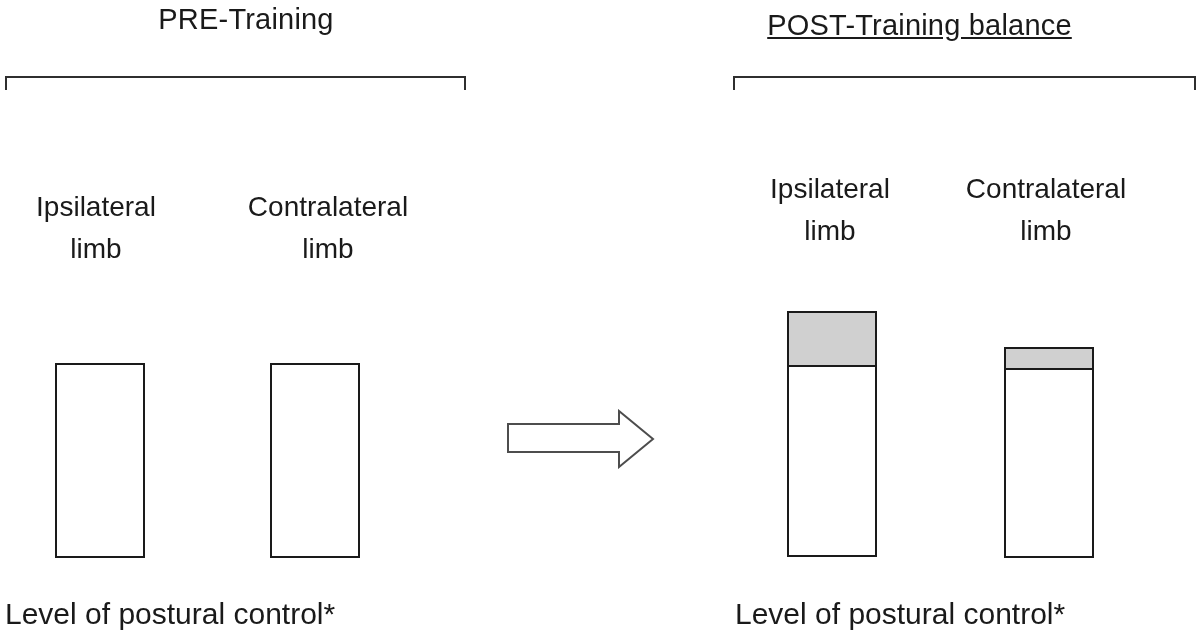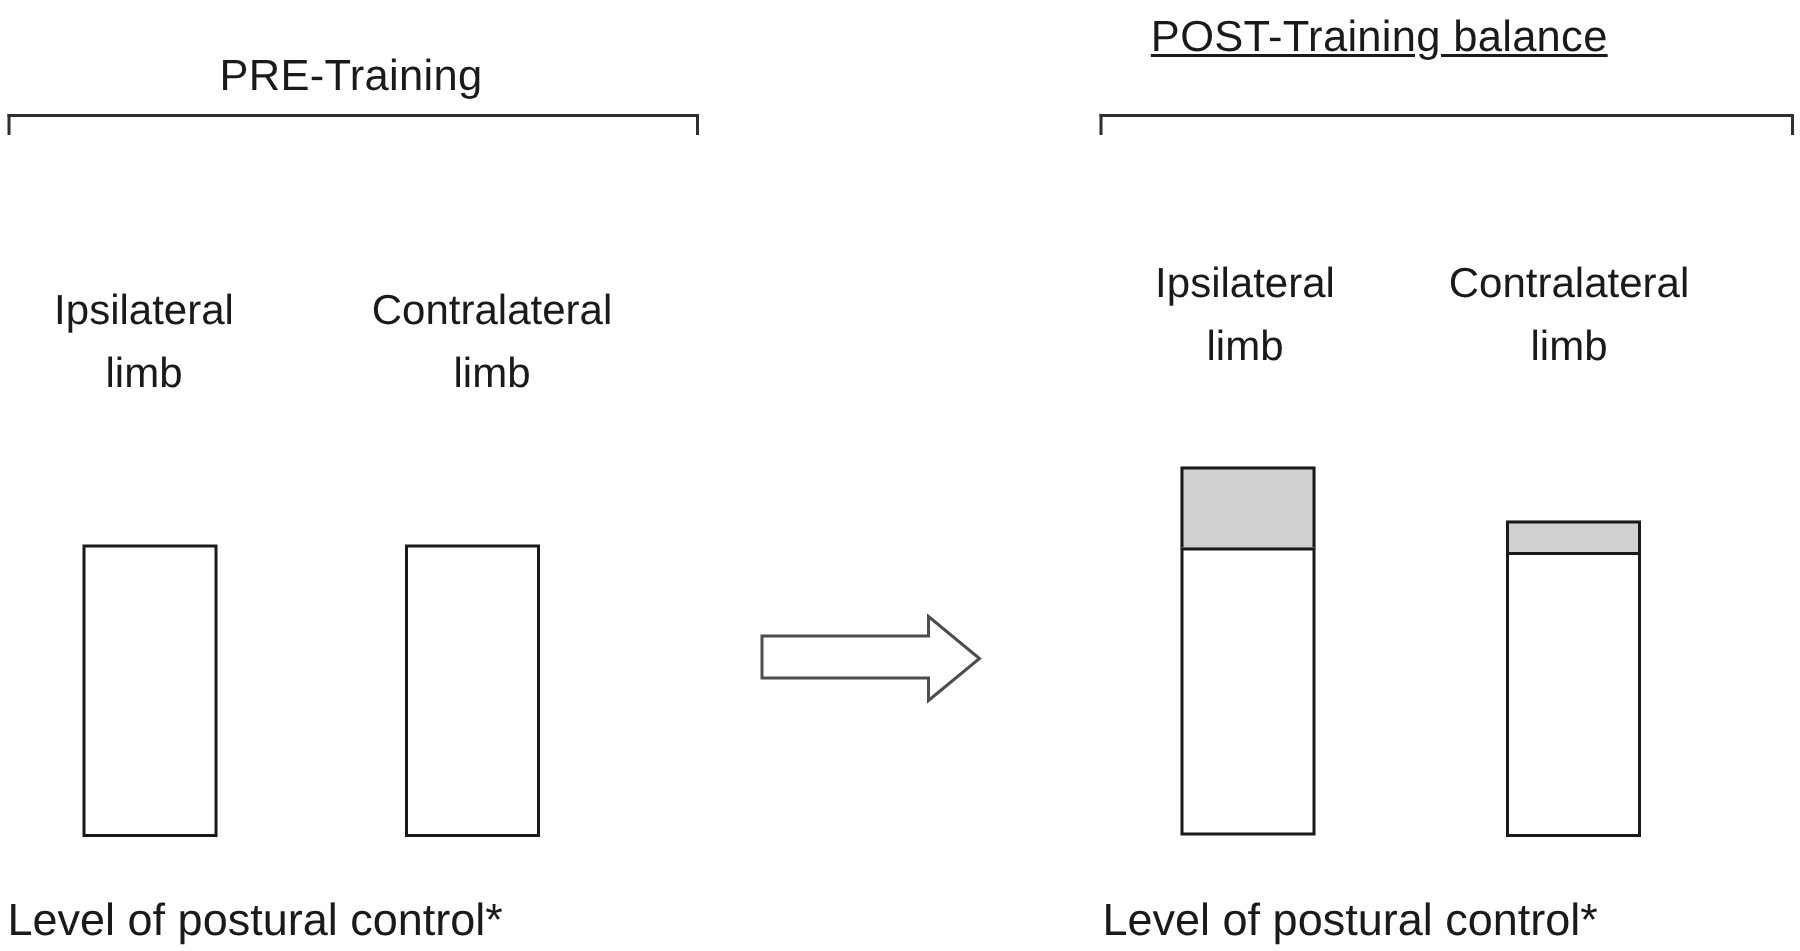--- a/index.html
+++ b/index.html
@@ -17,21 +17,21 @@
   .seg.gray{margin-top:0;}
   .bar.no-gray .seg.white{margin-top:0;}
   .caption{position:absolute;font-size:30px;white-space:nowrap;}
   .arrow-wrap{position:absolute;}
 </style>
 </head>
 <body>
 
 <div class="figure">
 
-  <div class="title" style="left:5px;top:3px;width:458px;margin-top:32px;">PRE-Training</div>
+  <div class="title" style="left:17px;top:3px;width:458px;">PRE-Training</div>
 
   <div class="bracket" style="left:5px;top:76px;width:457px;"></div>
 
   <div class="limb-label" style="left:10px;top:186px;width:172px;">
     <span>Ipsilateral</span>
     <span>limb</span>
   </div>
   <div class="limb-label" style="left:242px;top:186px;width:172px;">
     <span>Contralateral</span>
     <span>limb</span>

